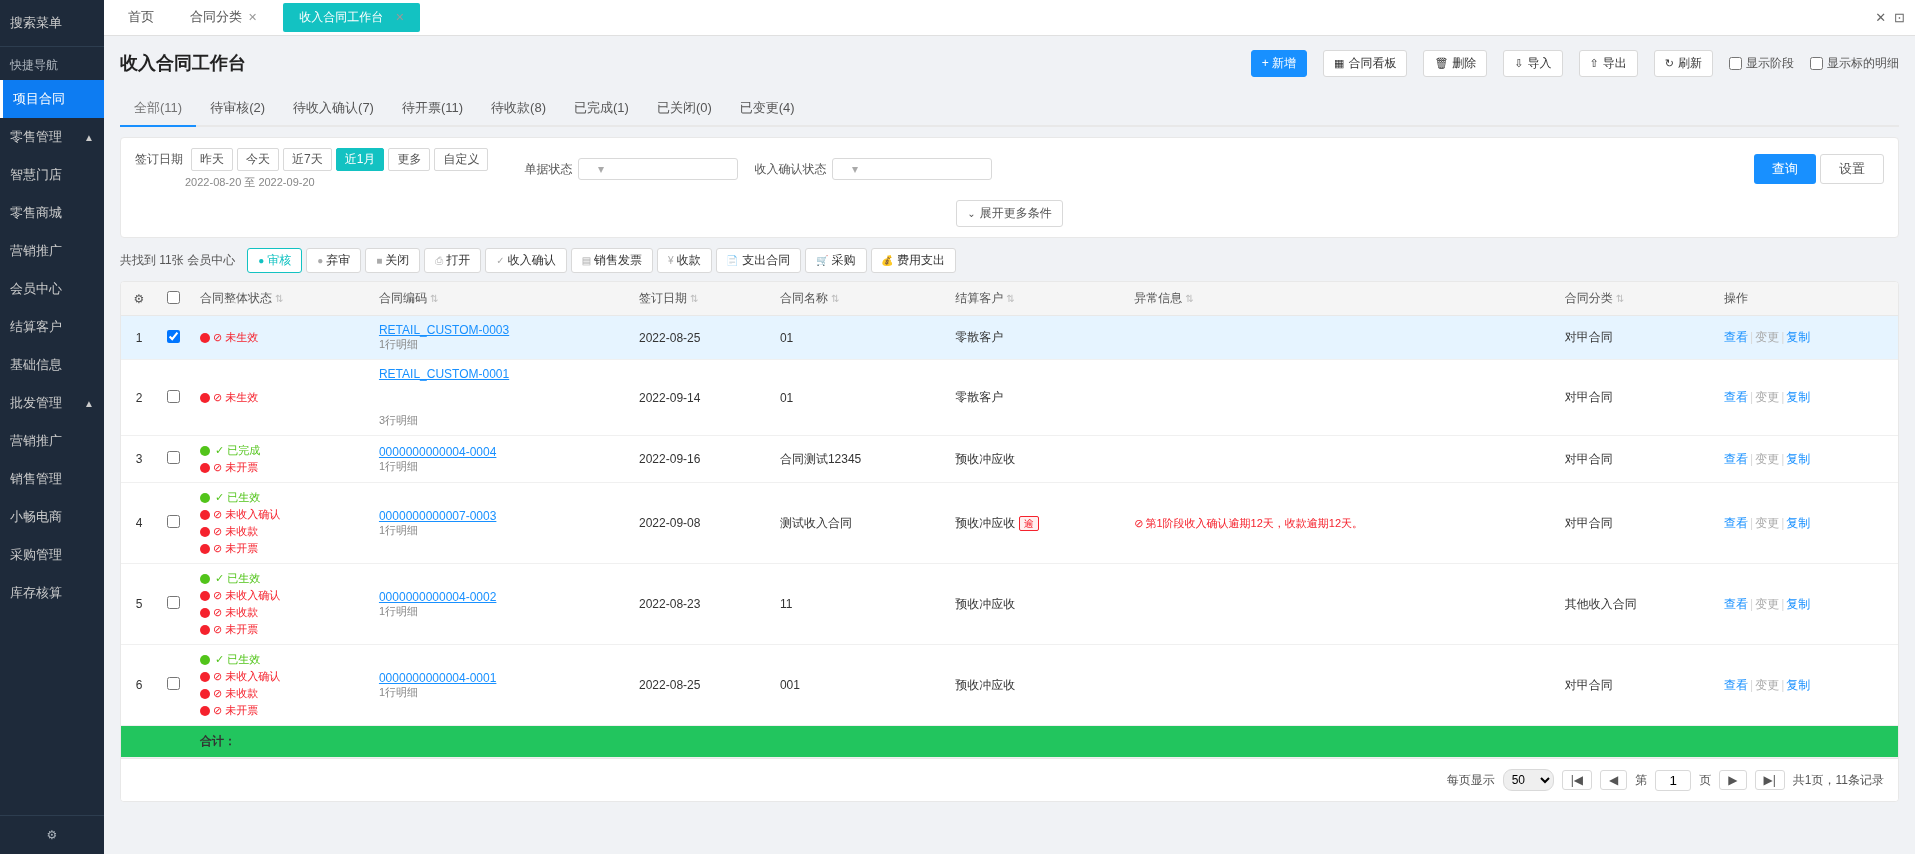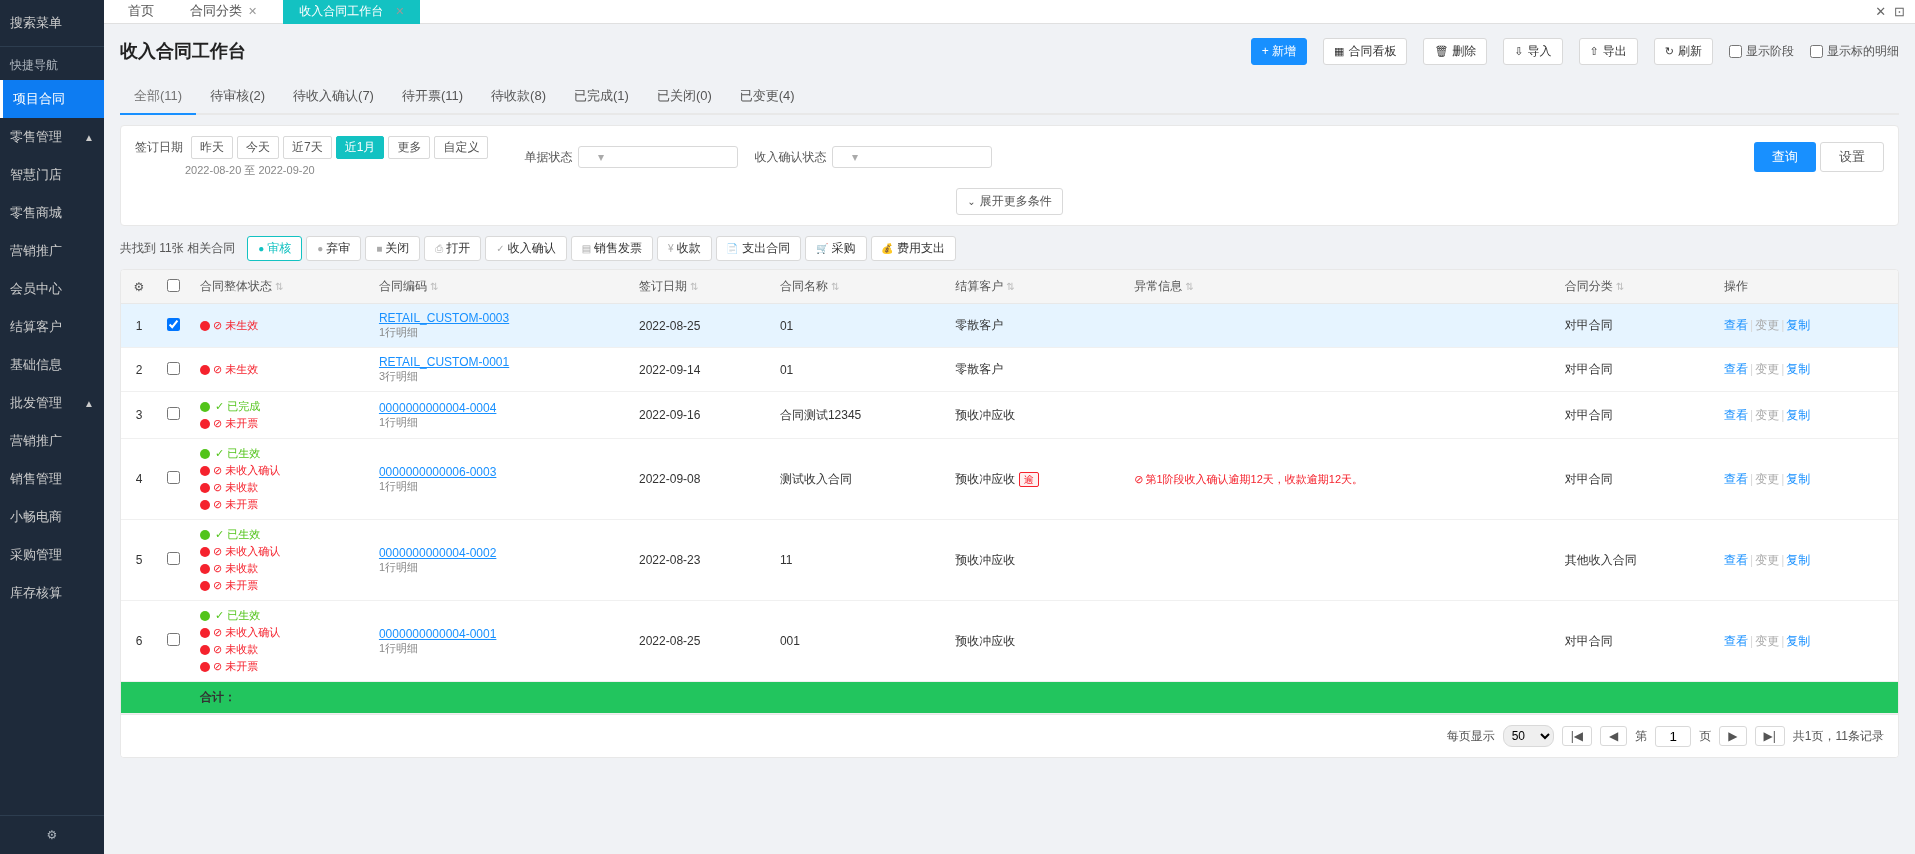--- a/index.html
+++ b/index.html
@@ -11,21 +11,21 @@
     .sidebar-nav { padding: 10px 10px 6px; color: #adb5bd; font-size: 12px; cursor: pointer; }
     .sidebar-item { padding: 10px 10px; color: #ccc; font-size: 13px; cursor: pointer; display: flex; align-items: center; justify-content: space-between; }
     .sidebar-item.active { background: #0d7cf2; color: #fff; border-left: 3px solid #fff; }
     .sidebar-item .arrow { font-size: 10px; }
     .sidebar-bottom { margin-top: auto; padding: 12px; color: #adb5bd; cursor: pointer; border-top: 1px solid #2d3d4f; text-align: center; }
 
     
     .main { flex: 1; display: flex; flex-direction: column; overflow: hidden; }
 
     
-    .tab-bar { background: #fff; display: flex; align-items: center; padding: 0 10px; border-bottom: 1px solid #e0e0e0; height: 24px; flex-shrink: 0; }
+    .tab-bar { background: #fff; display: flex; align-items: center; padding: 0 10px; border-bottom: 1px solid #e0e0e0; height: 36px; flex-shrink: 0; }
     .tab { padding: 8px 14px; font-size: 13px; cursor: pointer; color: #555; border-bottom: 2px solid transparent; margin-right: 4px; }
     .tab-close { margin-left: 6px; color: #999; font-size: 11px; cursor: pointer; }
     .tab-active-bg { background: #13c2c2; color: #fff; padding: 6px 16px; border-radius: 2px; cursor: pointer; margin-left: 4px; display: flex; align-items: center; gap: 6px; }
     .tab-bar-right { margin-left: auto; display: flex; align-items: center; gap: 8px; color: #666; font-size: 13px; }
 
     
     .content { flex: 1; padding: 14px 16px; overflow: auto; background: #f0f2f5; }
     .page-title { font-size: 18px; font-weight: bold; color: #222; margin-bottom: 12px; }
 
     
@@ -271,21 +271,21 @@
 
       <div style="display:flex;justify-content:center;">
         <div class="expand-btn">
           <span style="font-size:10px;">⌄</span>
           <span>展开更多条件</span>
         </div>
       </div>
     </div>
 
     <div class="action-bar">
-      <span class="record-count">共找到 11张 相关合同</span>
+      <span class="record-count">共找到 11张 会员中心</span>
       <button class="action-btn teal">
         <span style="color:#13c2c2;font-size:10px;">●</span>
         <span>审核</span>
       </button>
       <button class="action-btn">
         <span style="color:#aaa;font-size:10px;">●</span>
         <span>弃审</span>
       </button>
       <button class="action-btn">
         <span style="color:#aaa;font-size:10px;">■</span>
@@ -405,21 +405,21 @@
               <td>
                 <div class="multi-status">
                   <div class="status-red">
                     <span class="circle-icon circle-red"></span>
                     <span>⊘ 未生效</span>
                   </div>
                 </div>
               </td>
               <td>
                 <div><a class="link">RETAIL_CUSTOM-0001</a></div>
-                <div style="color:#888;font-size:11px;">3行明细</div>
+                <div style="color:#888;font-size:11px;margin-top:32px;">3行明细</div>
               </td>
               <td>2022-09-14</td>
               <td>01</td>
               <td>零散客户</td>
               <td></td>
               <td>对甲合同</td>
               <td><span class="op-btn">查看</span><span class="op-sep">|</span><span class="op-btn" style="color:#aaa;">变更</span><span class="op-sep">|</span><span class="op-btn">复制</span></td>
             </tr>
             <tr>
               <td class="row-num">3</td>
@@ -464,21 +464,21 @@
                     <span class="circle-icon circle-red"></span>
                     <span>⊘ 未收款</span>
                   </div>
                   <div class="status-red">
                     <span class="circle-icon circle-red"></span>
                     <span>⊘ 未开票</span>
                   </div>
                 </div>
               </td>
               <td>
-                <div><a class="link">0000000000006-0003</a></div>
+                <div><a class="link">0000000000007-0003</a></div>
                 <div style="color:#888;font-size:11px;">1行明细</div>
               </td>
               <td>2022-09-08</td>
               <td>测试收入合同</td>
               <td><span>预收冲应收</span> <span class="orange-dot" style="background:#fff0f0;border:1px solid #f5222d;color:#f5222d;font-size:10px;border-radius:2px;padding:1px 4px;">逾</span></td>
               <td><span class="error-msg"><span class="error-icon">⊘</span>第1阶段收入确认逾期12天，收款逾期12天。</span></td>
               <td>对甲合同</td>
               <td><span class="op-btn">查看</span><span class="op-sep">|</span><span class="op-btn" style="color:#aaa;">变更</span><span class="op-sep">|</span><span class="op-btn">复制</span></td>
             </tr>
             <tr>

